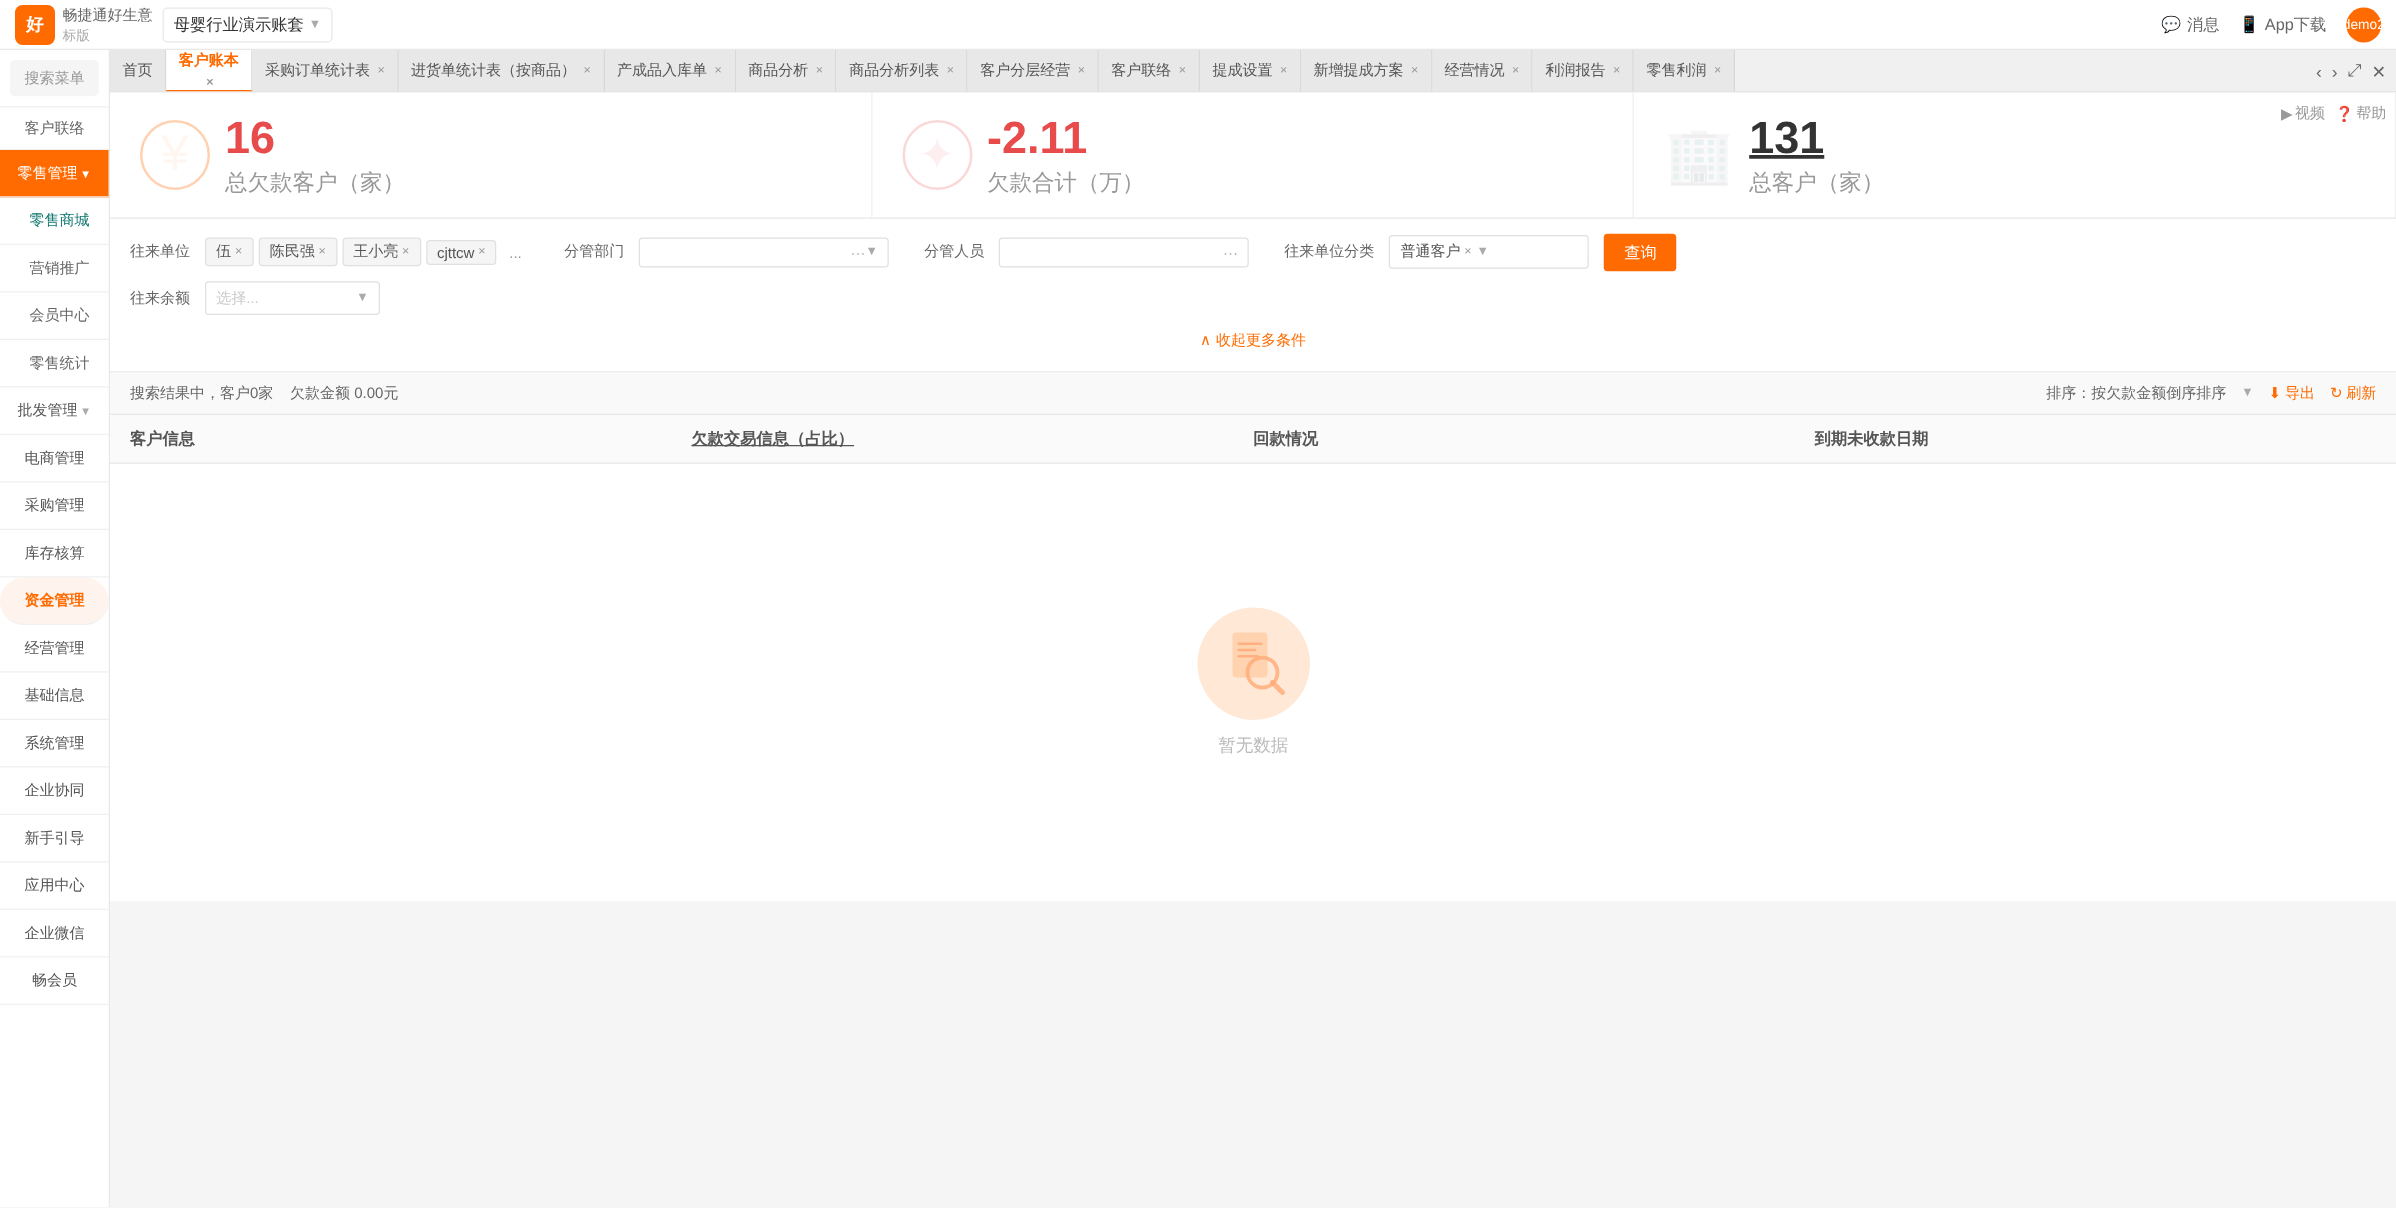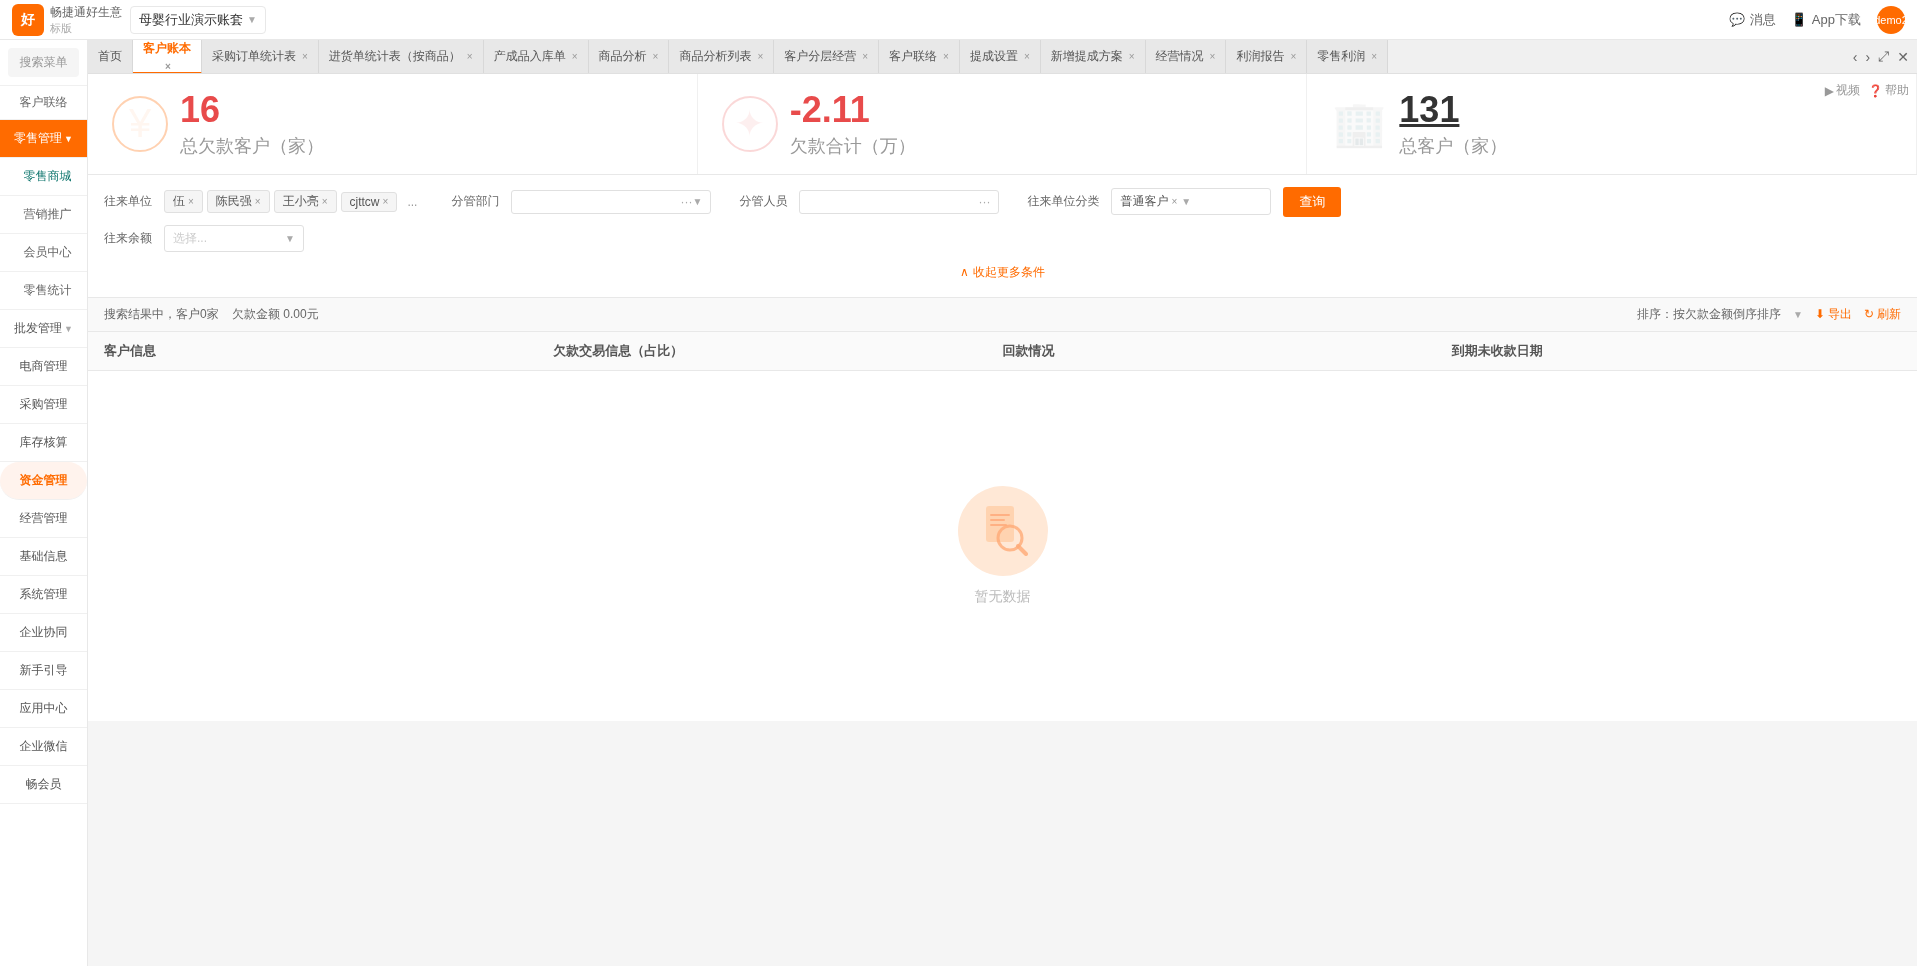--- a/index.html
+++ b/index.html
@@ -74,21 +74,21 @@
     
     .results-bar { background: #f9f9f9; padding: 8px 16px; border-bottom: 1px solid #e8e8e8; display: flex; align-items: center; justify-content: space-between; font-size: 12px; color: #666; }
     .results-actions { display: flex; align-items: center; gap: 12px; }
     .result-action-btn { display: flex; align-items: center; gap: 3px; color: #ff6b00; cursor: pointer; font-size: 12px; }
     .sort-label { color: #666; }
 
     
     .data-table { background: #fff; }
     .table-header { display: flex; padding: 10px 16px; border-bottom: 1px solid #e8e8e8; background: #fafafa; font-size: 13px; font-weight: bold; color: #555; }
     .table-col-customer { flex: 2; }
-    .table-col-debt { flex: 2; }
+    .table-col-debt { flex: 2; text-decoration: underline; }
     .table-col-recovery { flex: 2; }
     .table-col-date { flex: 2; }
 
     
     .no-data-area { display: flex; flex-direction: column; align-items: center; justify-content: center; min-height: 350px; }
     .no-data-circle { width: 90px; height: 90px; background: #ffe8d6; border-radius: 50%; display: flex; align-items: center; justify-content: center; font-size: 40px; margin-bottom: 12px; position: relative; }
     .no-data-text { font-size: 14px; color: #bbb; }
   </style>
 </head>
 <body>

